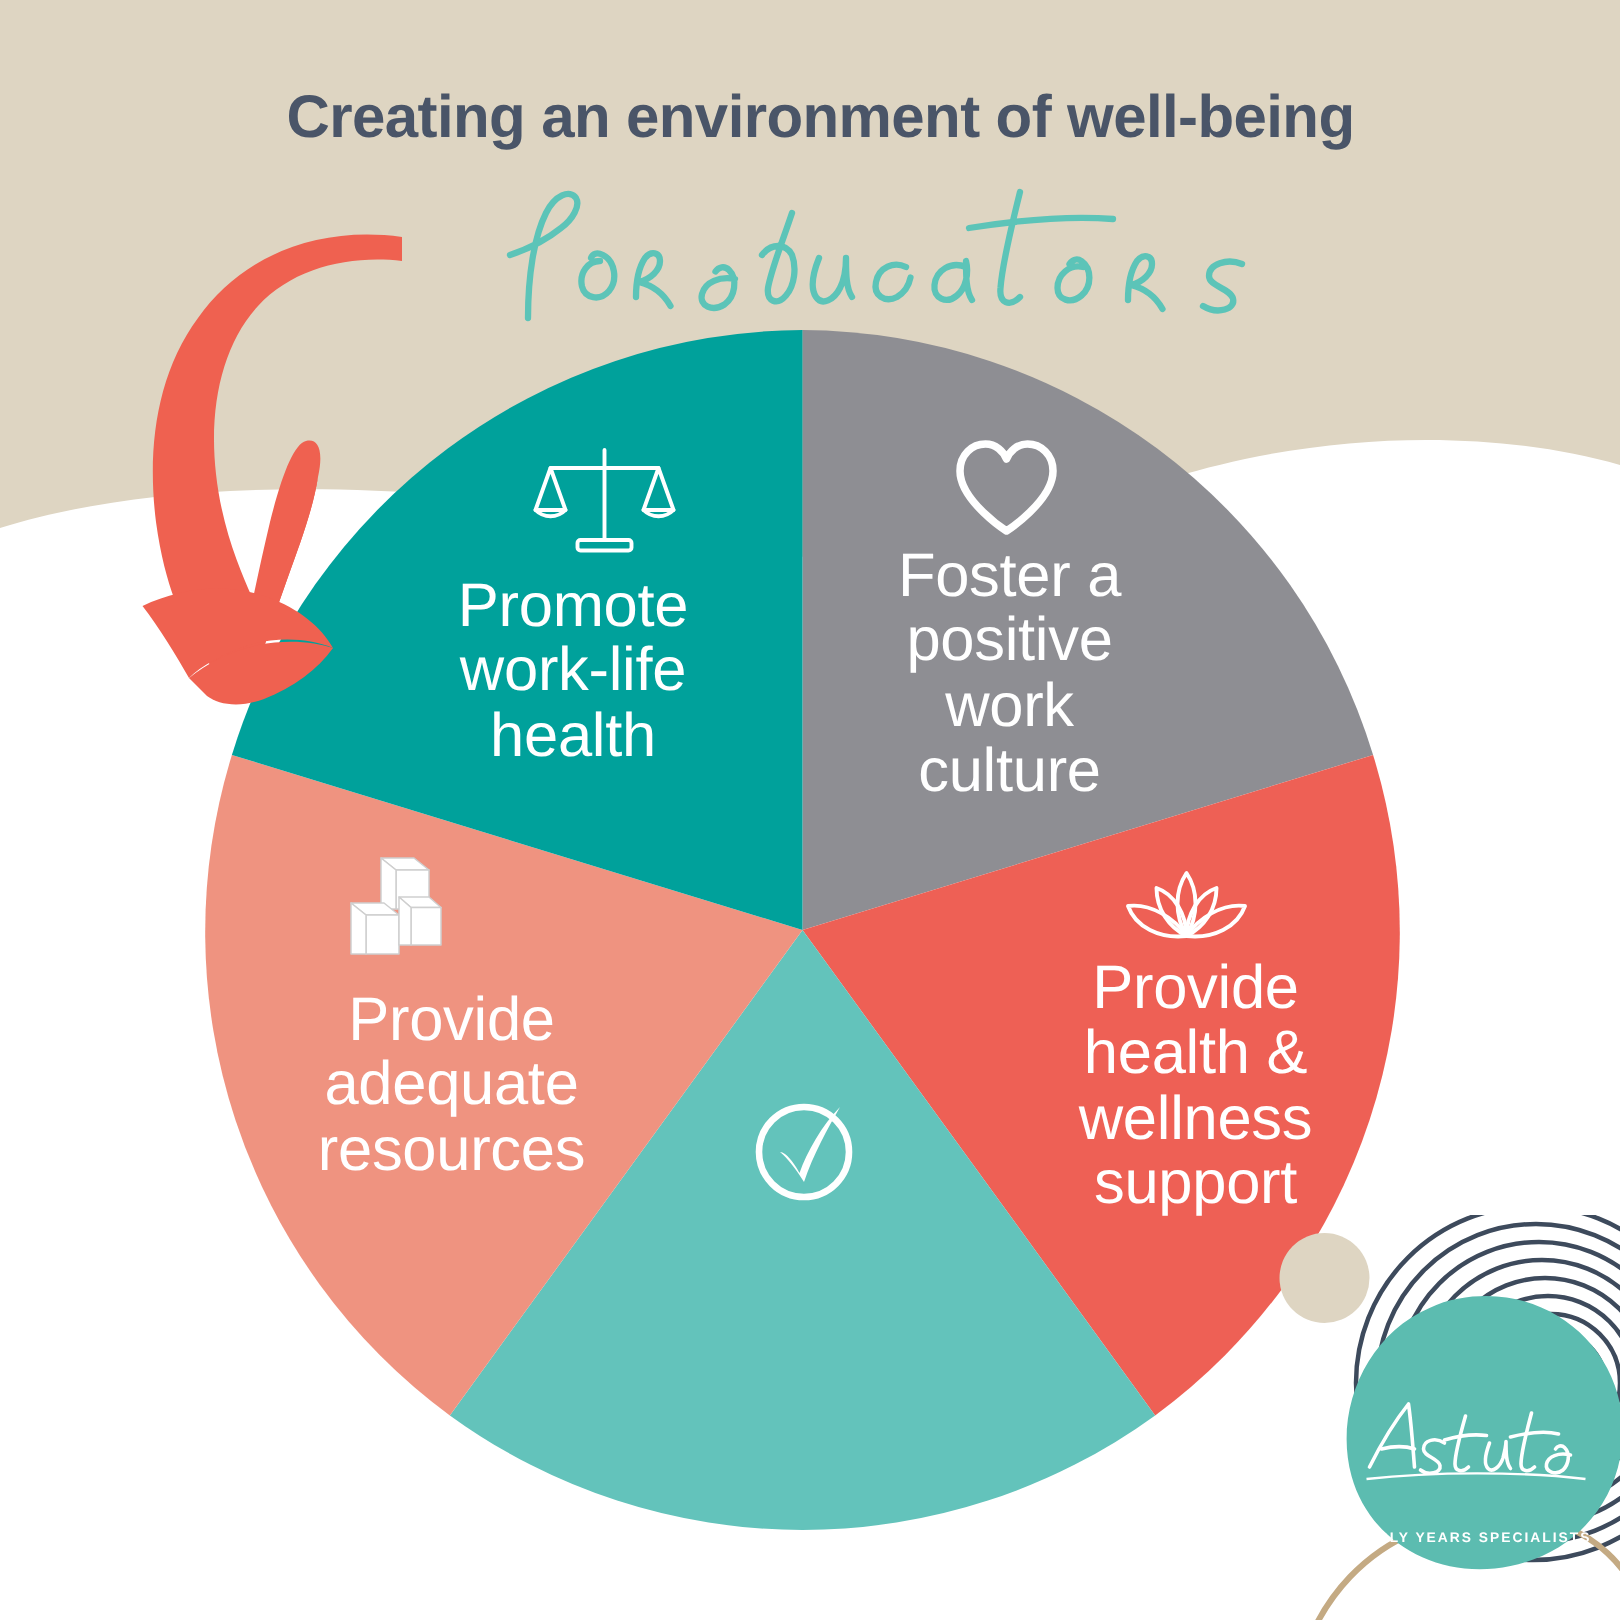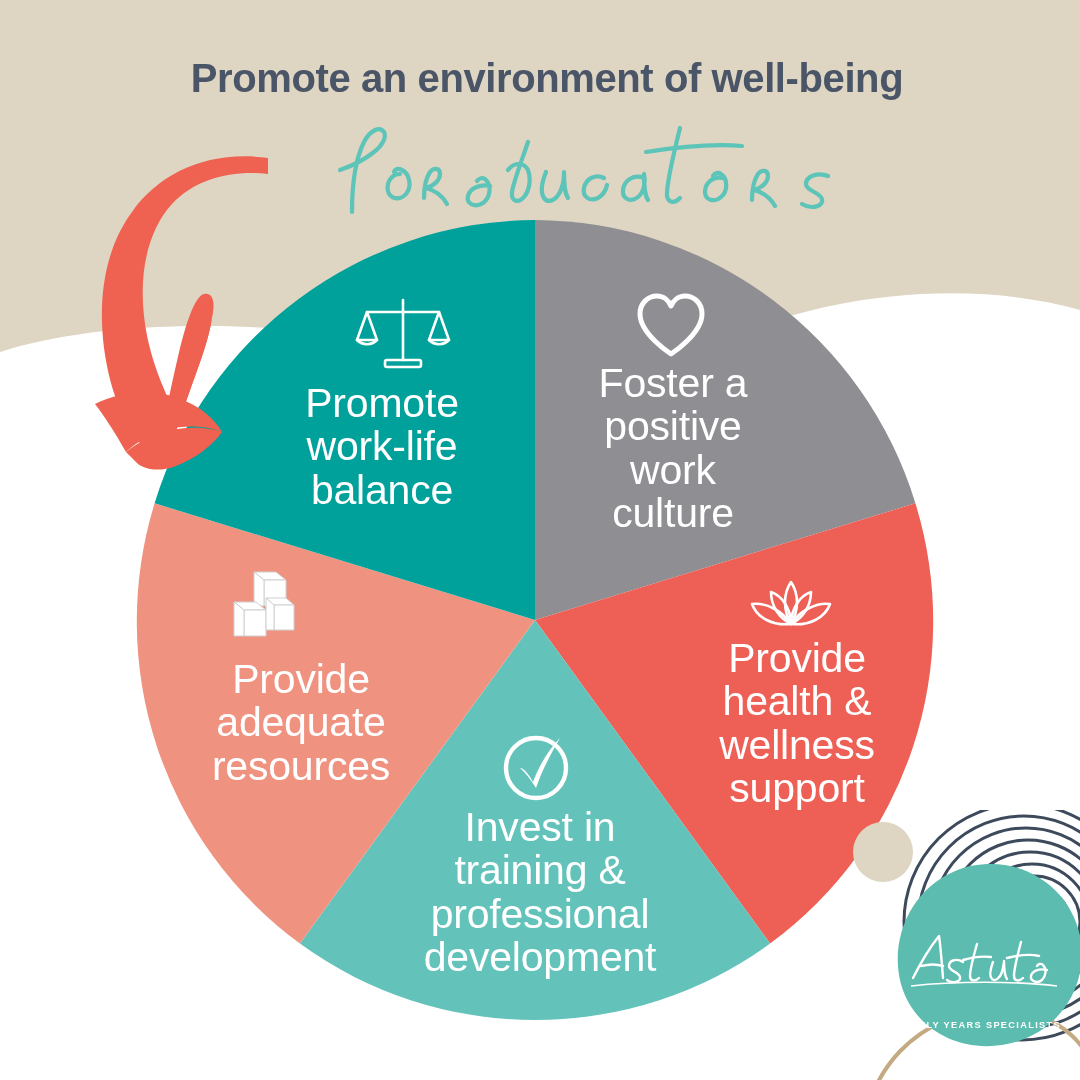--- a/index.html
+++ b/index.html
@@ -156,21 +156,21 @@
   <svg class="bg-beige" viewBox="0 0 1080 1080">
     <rect x="0" y="0" width="1080" height="470" fill="#ded5c2"></rect>
   </svg>
 
   <svg class="bg-wave" viewBox="0 0 1080 1080">
     <path d="M0,1080 L0,352 C70,330 170,320 300,330 C420,340 470,372 560,372
              C660,372 720,330 830,306 C920,287 1010,290 1080,310
              L1080,1080 Z" fill="#ffffff"></path>
   </svg>
 
-  <div class="headline">Promote an environment of well-being</div>
+  <div class="headline">Creating an environment of well-being</div>
 
   <div class="script-wrap">
     <svg class="script-text" viewBox="0 0 1080 110">
       <g fill="none" stroke="#5cc4b8" stroke-width="4.2" stroke-linecap="round" stroke-linejoin="round">
 
         <path d="M352,100 C352,72 356,46 364,30 C370,18 380,14 384,20 C387,25 382,34 374,40 C364,48 352,54 340,58"></path>
 
         <path d="M400,62 C392,62 386,70 388,79 C390,87 400,89 406,82 C412,75 410,62 402,58 C398,56 395,57 394,60"></path>
 
         <path d="M424,86 C424,76 426,66 430,60 C434,55 440,56 440,62 C440,68 434,74 426,76 C434,78 442,83 447,92"></path>
@@ -253,33 +253,29 @@
       <polygon points="6,34 16,42 16,68 6,68"></polygon>
 
       <polygon points="38,30 58,30 66,37 46,37"></polygon>
       <polygon points="46,37 66,37 66,62 46,62"></polygon>
       <polygon points="38,30 46,37 46,62 38,62"></polygon>
     </g>
   </svg>
 
   <div class="seg-label" id="lbl-balance">Promote
 work-life
-balance</div>
+health</div>
   <div class="seg-label" id="lbl-culture">Foster a
 positive
 work
 culture</div>
   <div class="seg-label" id="lbl-wellness">Provide
 health &amp;
 wellness
 support</div>
-  <div class="seg-label" id="lbl-training">Invest in
-training &amp;
-professional
-development</div>
   <div class="seg-label" id="lbl-resources">Provide
 adequate
 resources</div>
 
   <svg class="arrow-layer" viewBox="0 0 1080 1080">
     <path d="M268,158 C210,150 160,172 132,212 C104,250 98,300 104,348
              C110,392 122,414 130,428
              L168,398
              C160,380 148,352 144,316
              C139,272 148,230 172,204

